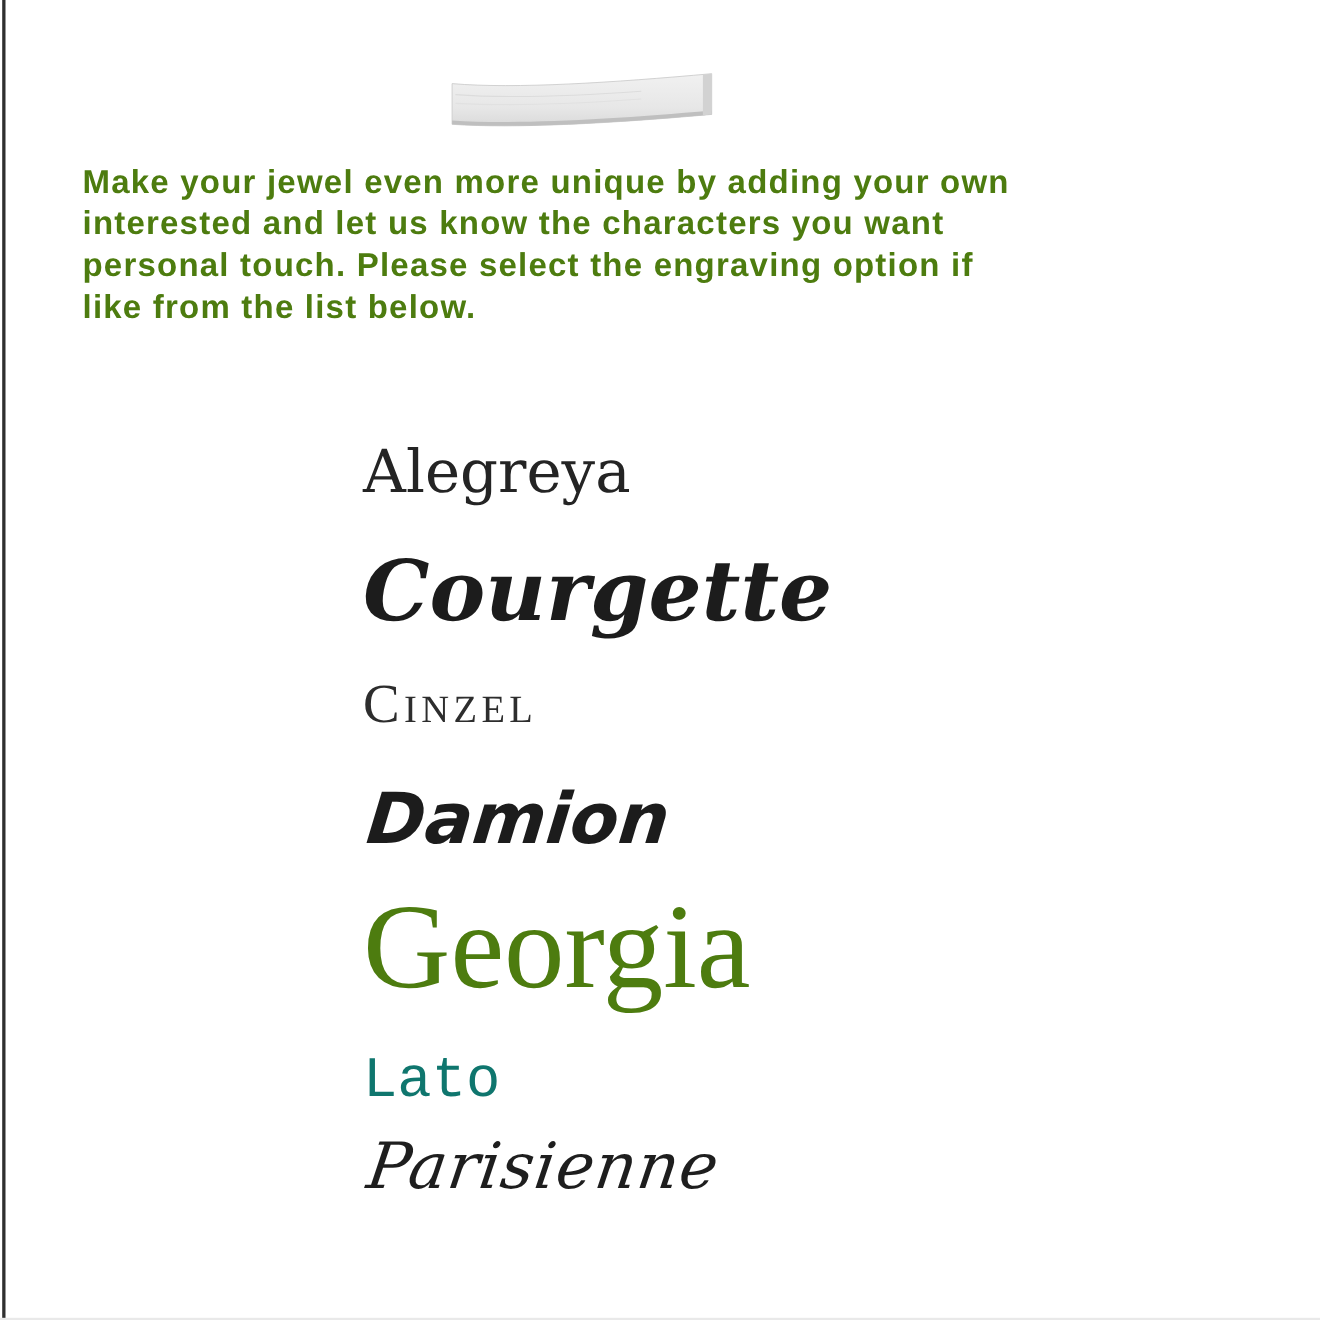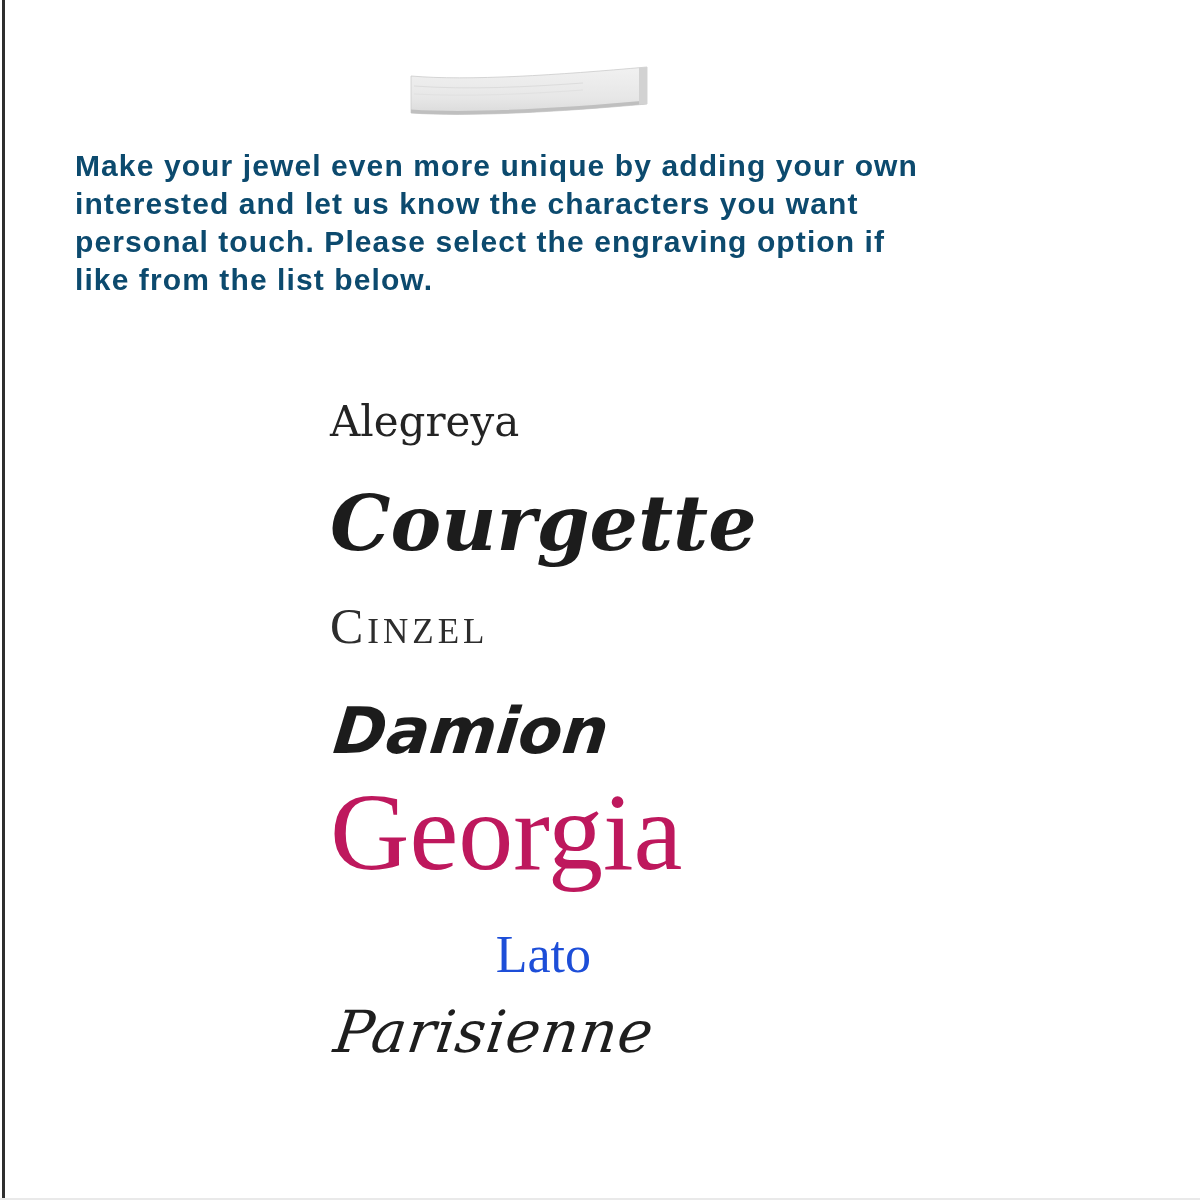--- a/index.html
+++ b/index.html
@@ -41,33 +41,33 @@
     }
     .intro {
       position: absolute;
       left: 75px;
       top: 147px;
       width: 1040px;
       font-weight: 700;
       font-size: 30px;
       line-height: 38px;
       letter-spacing: 1.1px;
-      color: #0c4a6e;
+      color: #4d7c0f;
       white-space: nowrap;
     }
     .font-list {
       position: absolute;
       left: 330px;
       top: 398px;
       color: #1f1f1f;
     }
     .sample { line-height: 1.15; white-space: nowrap; }
     .s-alegreya {
       font-family: "DejaVu Serif", serif;
-      font-size: 42px;
+      font-size: 54px;
       color: #242424;
     }
     .s-cinzel {
       margin-top: 30px;
       font-family: "Liberation Serif", serif;
       font-variant: small-caps;
       letter-spacing: 4px;
       font-size: 50px;
       color: #2d2d2d;
     }
@@ -83,32 +83,31 @@
       margin-top: 40px;
       font-family: "DejaVu Sans", sans-serif;
       font-style: italic;
       font-weight: 700;
       font-size: 64px;
       transform: skewX(-6deg);
       transform-origin: left bottom;
       color: #1c1c1c;
     }
     .s-georgia {
-      margin-top: 0;
+      margin-top: 14px;
       font-family: "Liberation Serif", serif;
       font-size: 110px;
-      color: #be185d;
+      color: #4d7c0f;
     }
     .s-lato {
       margin-top: 30px;
-      font-family: Liberation Serif, serif;
+      font-family: Liberation Mono, monospace;
       font-weight: 400;
       font-size: 52px;
-      color: #1d4ed8;
-      text-align: center;
+      color: #0f766e;
     }
     .s-parisienne {
       margin-top: 14px;
       font-family: "DejaVu Serif", serif;
       font-style: italic;
       font-weight: 400;
       font-size: 58px;
       letter-spacing: 1px;
       transform: skewX(-8deg);
       transform-origin: left bottom;

